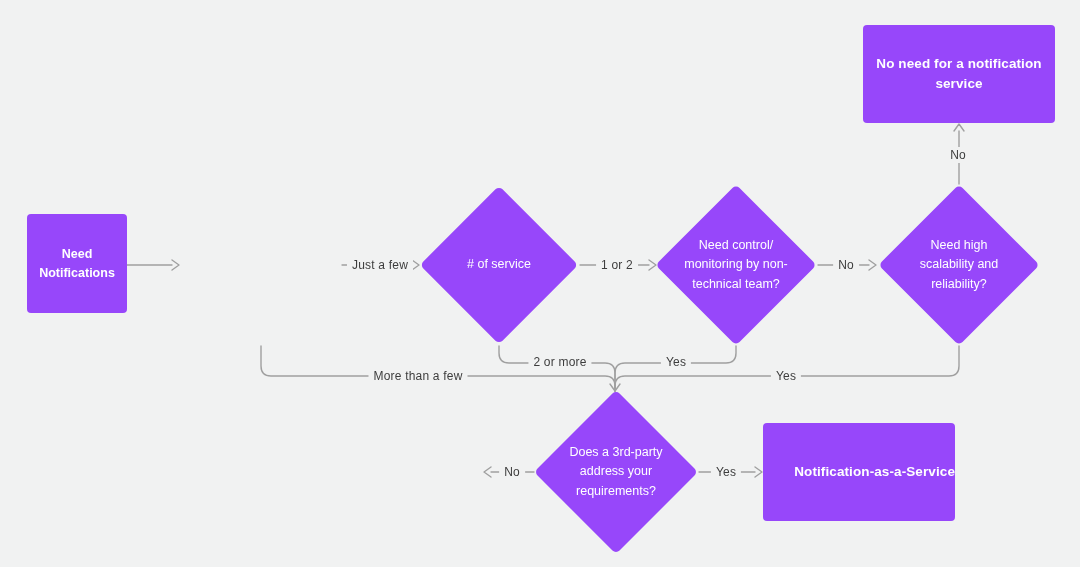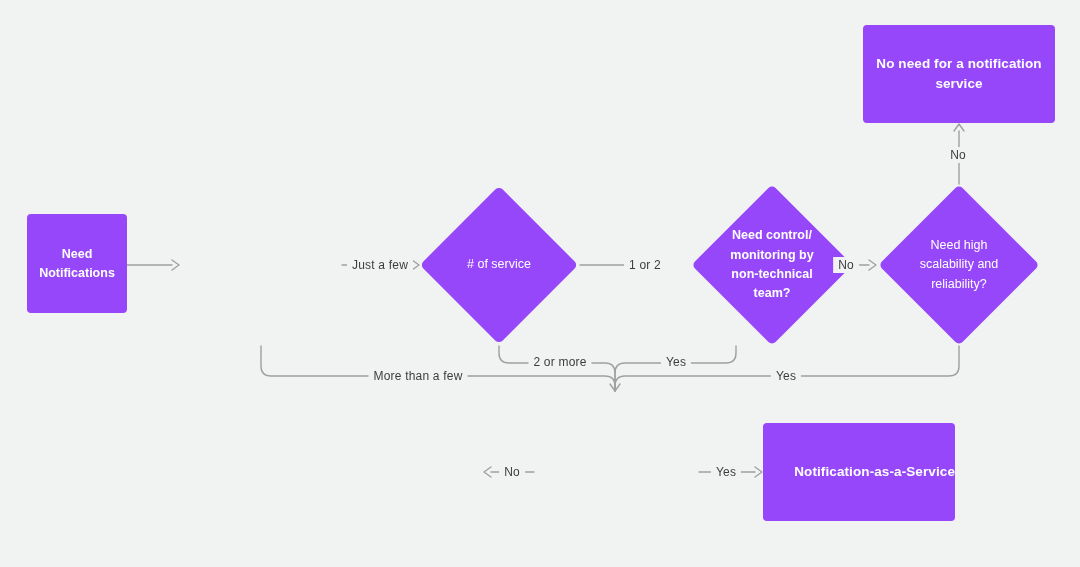--- a/index.html
+++ b/index.html
@@ -147,43 +147,47 @@
   <div class="node node-start" style="left:27px; top:214px; width:100px; height:99px;">
     <span>Need Notifications</span>
   </div>
 
 
   <div class="node-diamond-wrap" style="left:443px; top:209px; width:112px; height:112px;">
     <div class="diamond-shape"></div>
     <div class="diamond-label"># of service</div>
   </div>
 
-  <div class="node-diamond-wrap" style="left:715px; top:208px; width:114px; height:114px;font-weight:bold;">
+  <div class="node-diamond-wrap" style="left:679px; top:208px; width:114px; height:114px;">
     <div class="diamond-shape"></div>
     <div class="diamond-label" style="padding:0 4px;">Need control/ monitoring by non-technical team?</div>
   </div>
 
   <div class="node-diamond-wrap" style="left:902px; top:208px; width:114px; height:114px;">
     <div class="diamond-shape"></div>
     <div class="diamond-label" style="padding:0 2px;">Need high scalability and reliability?</div>
   </div>
 
   <div class="node node-box" style="left:863px; top:25px; width:192px; height:98px;">
     <span>No need for a notification service</span>
   </div>
 
+  <div class="node-diamond-wrap" style="left:558px; top:414px; width:116px; height:116px;">
+    <div class="diamond-shape"></div>
+    <div class="diamond-label" style="padding:0 2px;">Does a 3rd-party address your requirements?</div>
+  </div>
 
 
   <div class="node node-box" style="left:763px; top:423px; width:192px; height:98px;padding-left:24px;">
     <span>Notification-as-a-Service</span>
   </div>
 
   <div class="edge-label" style="left:380px; top:265px;">Just a few</div>
   <div class="edge-label" style="left:418px; top:376px;">More than a few</div>
-  <div class="edge-label" style="left:617px; top:265px;margin-left:28px;">1 or 2</div>
+  <div class="edge-label" style="left:617px; top:265px;">1 or 2</div>
   <div class="edge-label" style="left:560px; top:362px;">2 or more</div>
   <div class="edge-label" style="left:846px; top:265px;">No</div>
   <div class="edge-label" style="left:676px; top:362px;">Yes</div>
   <div class="edge-label" style="left:958px; top:155px;">No</div>
   <div class="edge-label" style="left:786px; top:376px;">Yes</div>
   <div class="edge-label" style="left:512px; top:472px;">No</div>
   <div class="edge-label" style="left:726px; top:472px;">Yes</div>
 
 </div>
 

